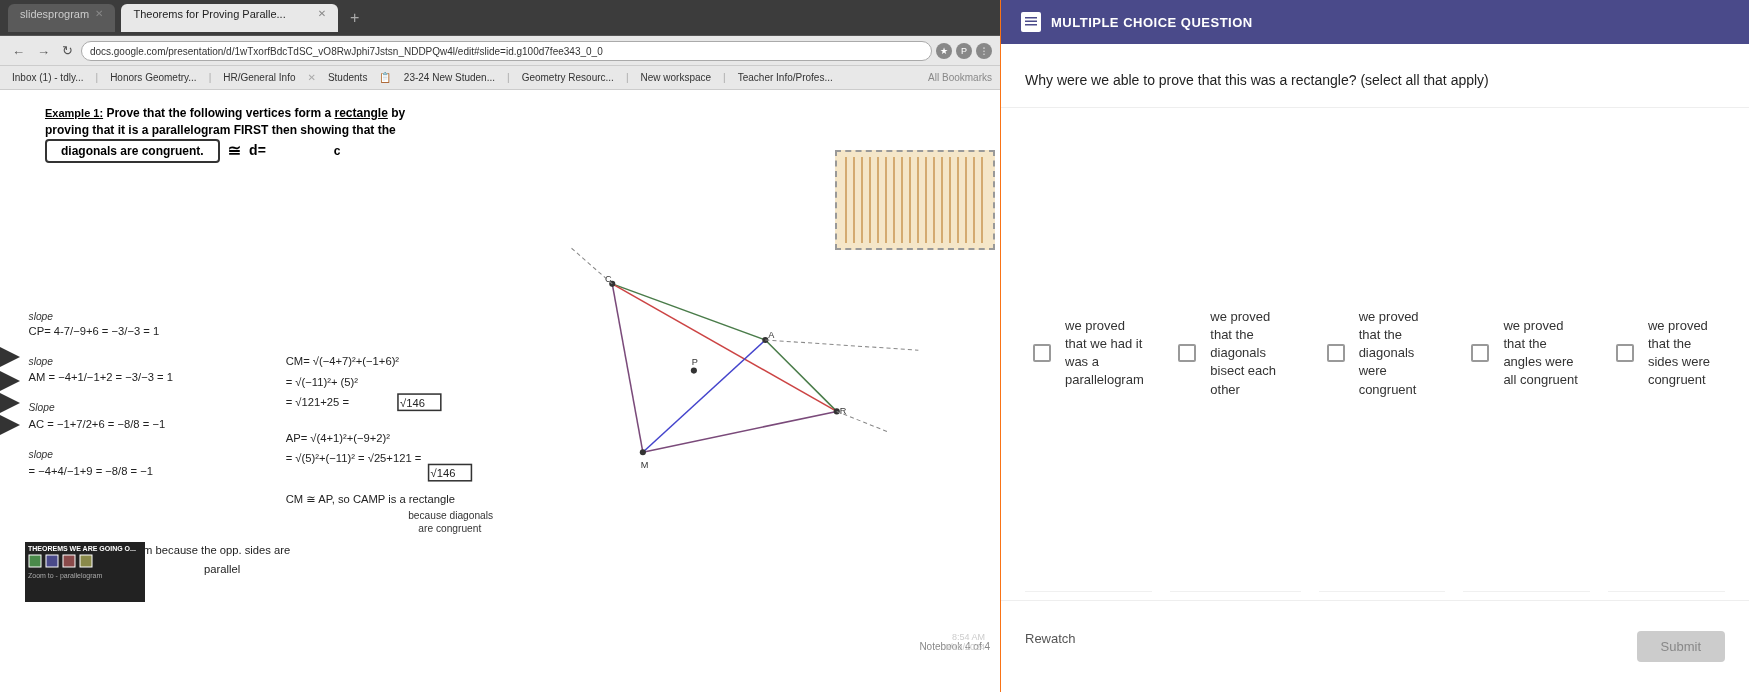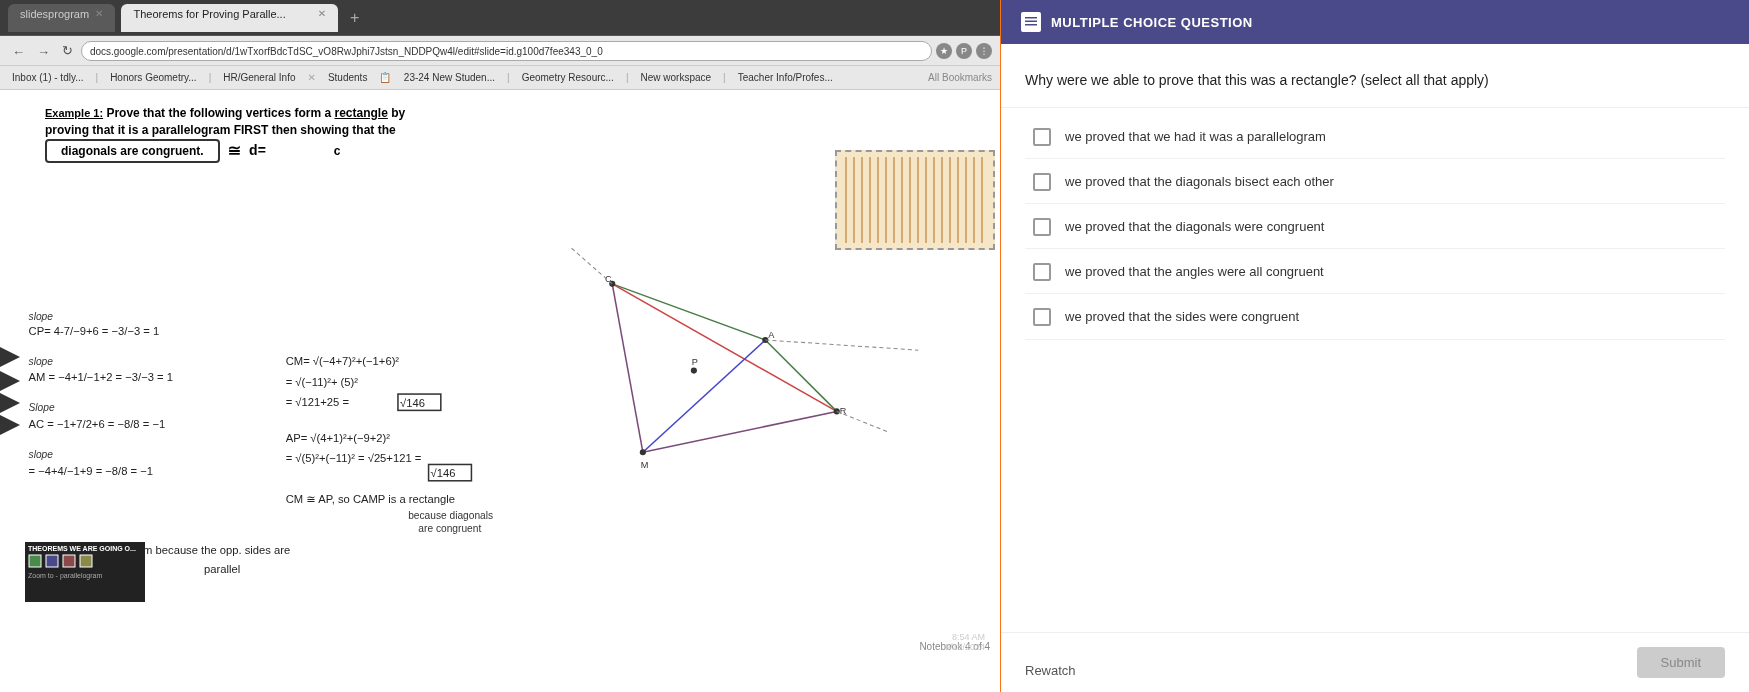--- a/index.html
+++ b/index.html
@@ -220,22 +220,22 @@
       color: #222;
       font-weight: 500;
       line-height: 1.4;
       border-bottom: 1px solid #eee;
     }
 
     .quiz-options {
       flex: 1;
       padding: 8px 24px;
       display: flex;
-      flex-direction: column;
-      gap: 2px;
+      flex-direction: row;
+      gap: 18px;
     }
 
     .quiz-option {
       display: flex;
       align-items: center;
       gap: 14px;
       padding: 12px 8px;
       border-bottom: 1px solid #f0f0f0;
       cursor: pointer;
     }
@@ -249,24 +249,24 @@
       background: white;
     }
 
     .option-text {
       font-size: 13px;
       color: #333;
       line-height: 1.4;
     }
 
     .quiz-footer {
-      padding: 14px 24px;
+      padding: 30px 24px;
       display: flex;
       justify-content: space-between;
-      align-items: flex-end;
+      align-items: flex-start;
       border-top: 1px solid #eee;
     }
 
     .rewatch-btn {
       background: none;
       border: none;
       color: #555;
       font-size: 13px;
       cursor: pointer;
       text-decoration: none;

